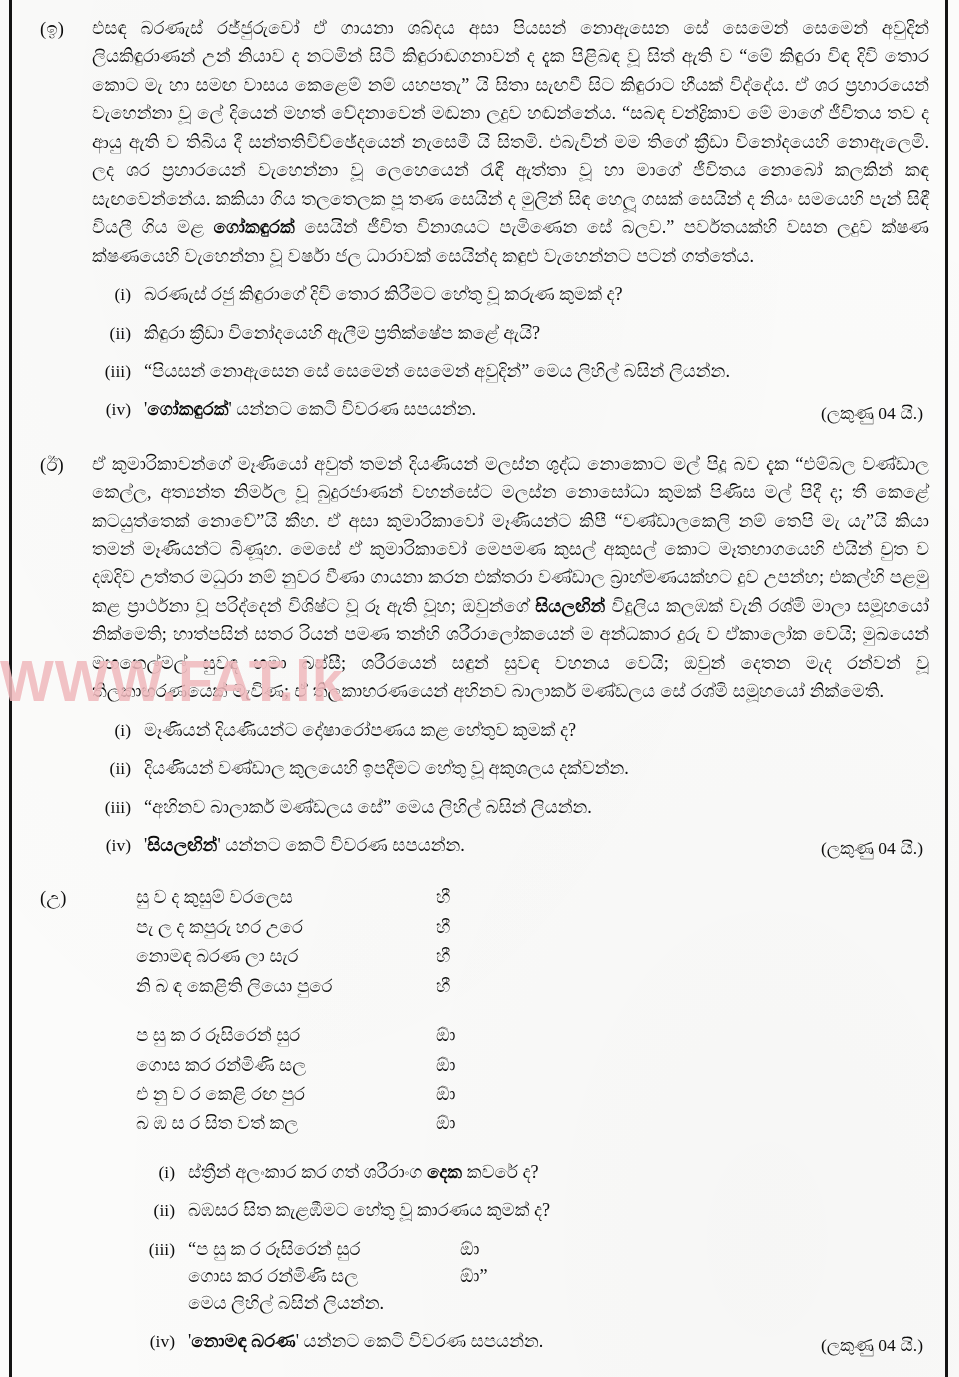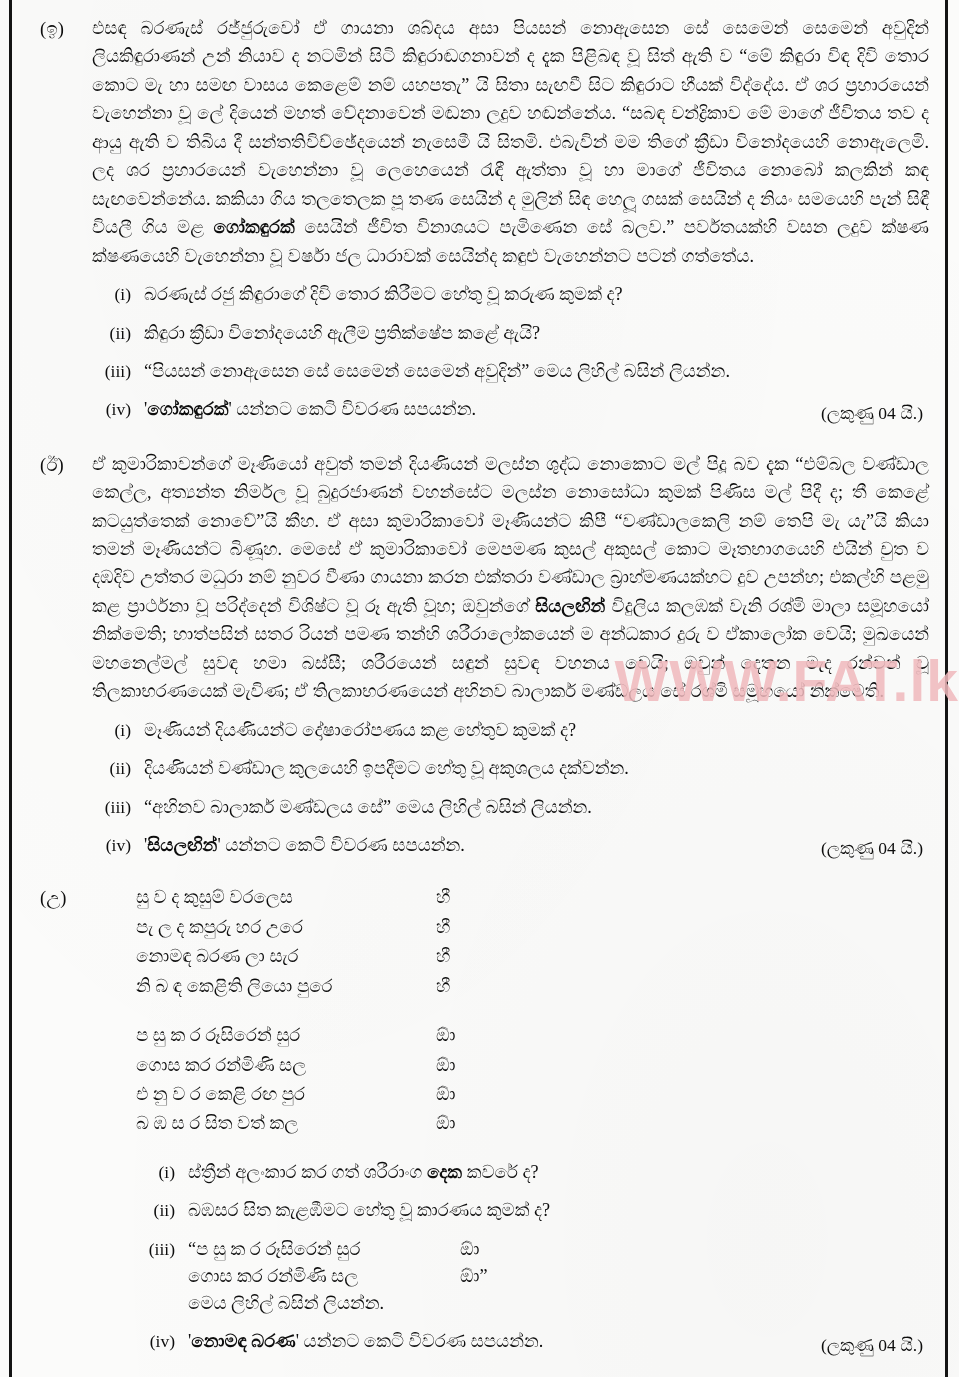--- a/index.html
+++ b/index.html
@@ -47,21 +47,21 @@
     left: 40px;
     right: 30px;
     top: 14px;
   }
 
   
   .watermark {
     position: absolute;
     left: 0; right: 0;
     top: 648px;
-    text-align: right;
+    text-align: left;
     font-family: "Liberation Sans", sans-serif;
     font-weight: 700;
     font-size: 57px;
     letter-spacing: 1px;
     color: #f0b9bd;
     opacity: .85;
     z-index: 3;
     pointer-events: none;
     user-select: none;
   }

